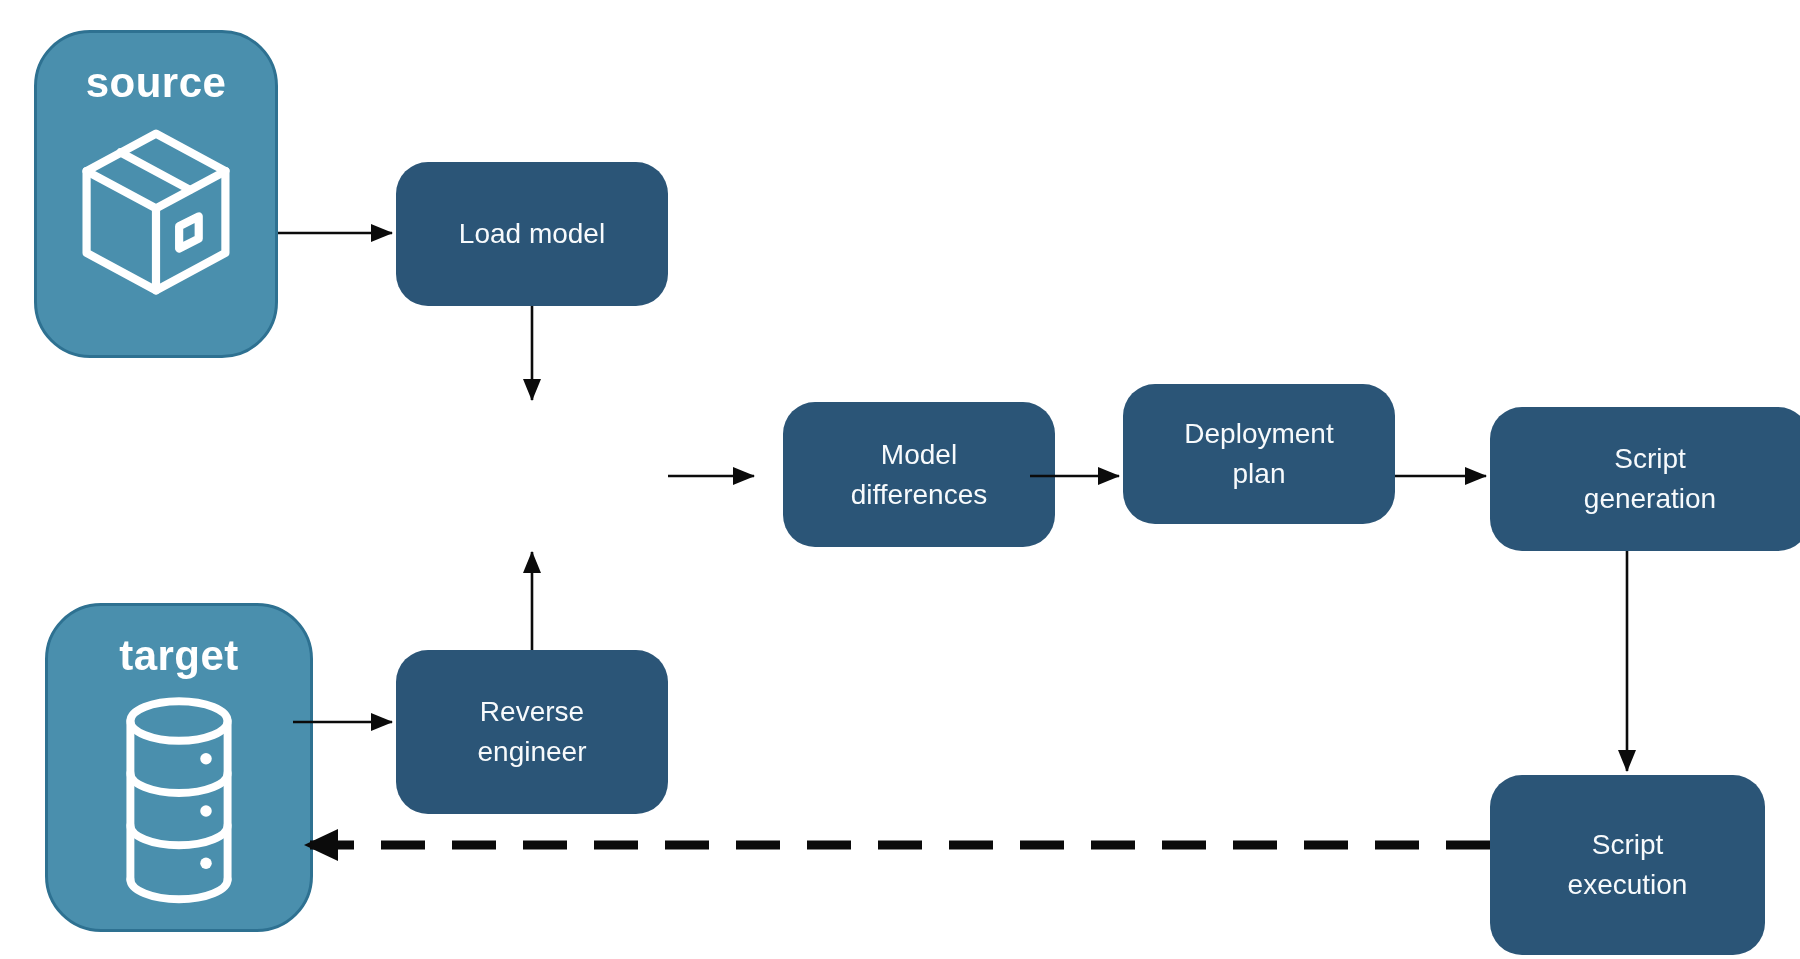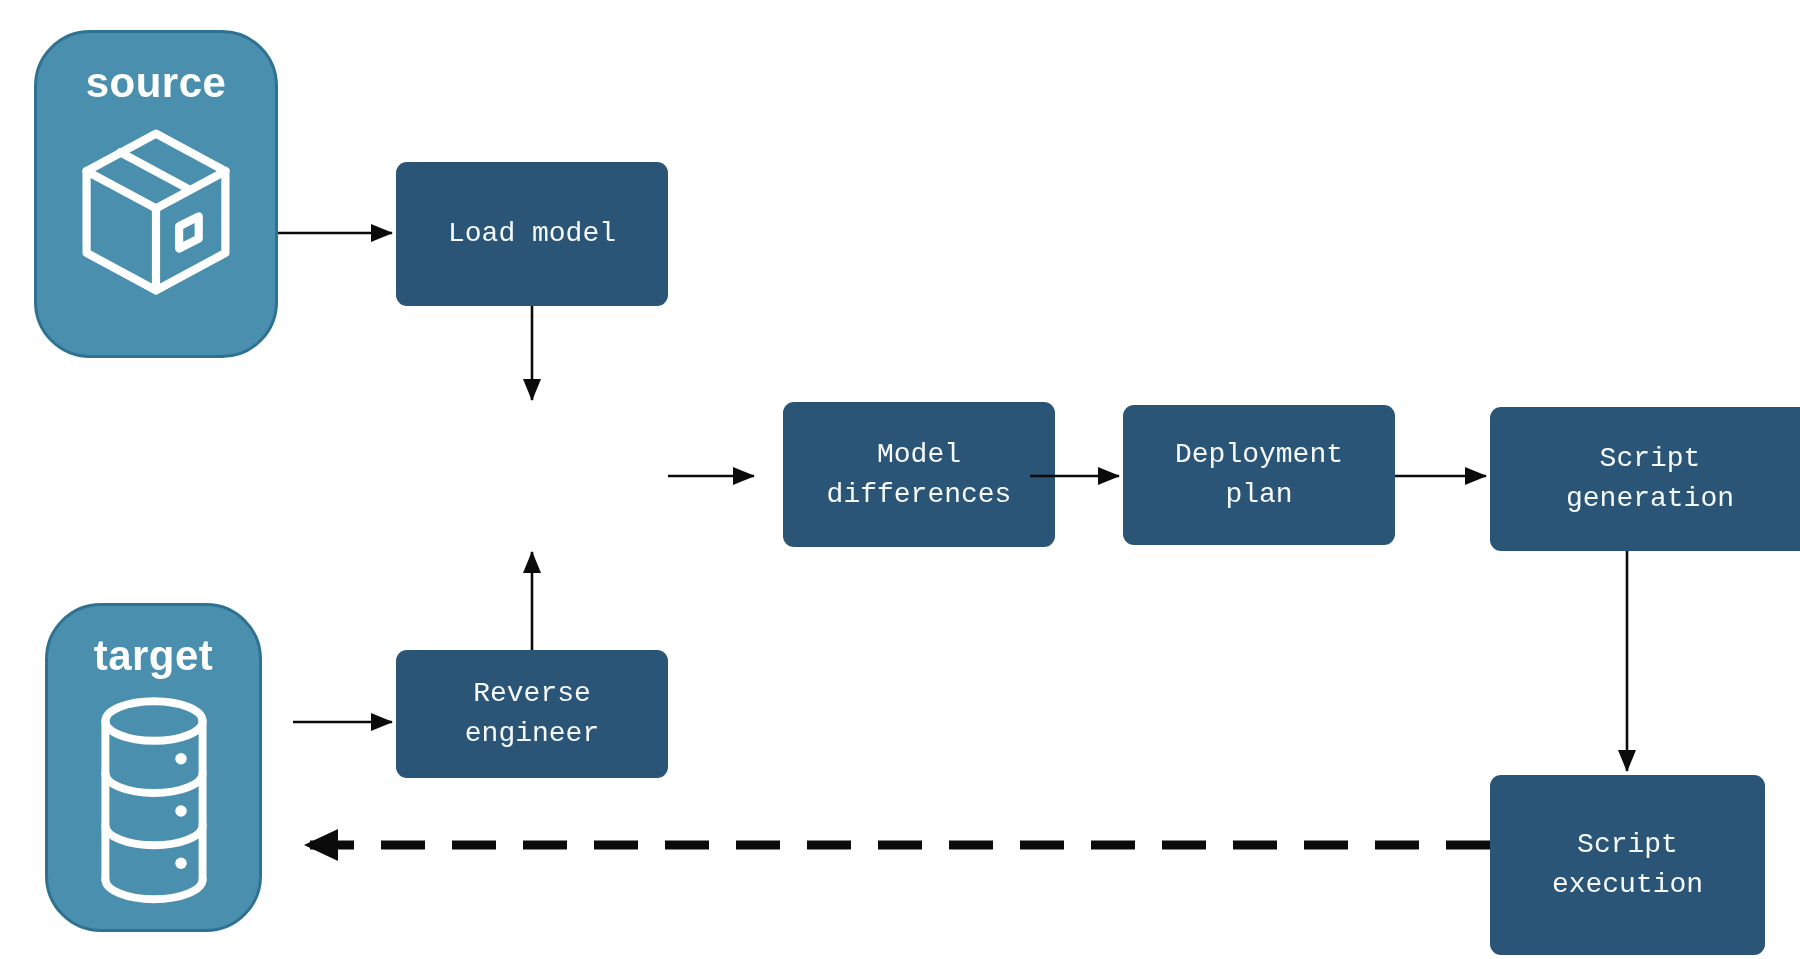--- a/index.html
+++ b/index.html
@@ -19,39 +19,38 @@
     border-radius:56px;
     box-sizing:border-box;
     display:flex;flex-direction:column;align-items:center;
   }
   .endpoint-label{
     color:#ffffff;font-weight:bold;font-size:42px;
     margin-top:26px;letter-spacing:0.5px;
   }
   .endpoint-icon{margin-top:14px;}
   #node-source{left:34px;top:30px;width:244px;height:328px;}
-  #node-target{left:45px;top:603px;width:217px;height:329px;}
+  #node-target{left:45px;top:603px;width:268px;height:329px;}
   
   .process{
     position:absolute;
     background:var(--process-fill,#2b5577);
-    border-radius:11px;
+    border-radius:32px;
     display:flex;align-items:center;justify-content:center;
     text-align:center;
-    font-family:Liberation Mono, monospace;
   }
   .process .plabel{
     color:#f7fafc;font-size:28px;line-height:1.42;
     display:inline-block;max-width:190px;
   }
   #node-load-model       {left:396px;top:162px;width:272px;height:144px;}
   #node-model-comparison {left:396px;top:404px;width:272px;height:144px;}
-  #node-reverse-engineer {left:396px;top:650px;width:272px;height:128px;}
+  #node-reverse-engineer {left:396px;top:650px;width:272px;height:164px;}
   #node-model-differences{left:783px;top:402px;width:272px;height:145px;}
-  #node-deployment-plan  {left:1123px;top:405px;width:272px;height:140px;}
+  #node-deployment-plan  {left:1123px;top:384px;width:272px;height:140px;}
   #node-script-generation{left:1490px;top:407px;width:320px;height:144px;}
   #node-script-execution {left:1490px;top:775px;width:275px;height:180px;justify-content:center;}
   .edges{position:absolute;left:0;top:0;width:1800px;height:959px;pointer-events:none;}
 </style>
 </head>
 <body>
 
 <div class="canvas" style="--endpoint-fill: #4a8fad; --endpoint-border: #2e7191; --process-fill: #2b5577; background: rgb(255, 255, 255);">
 
   <div class="endpoint" id="node-source">

